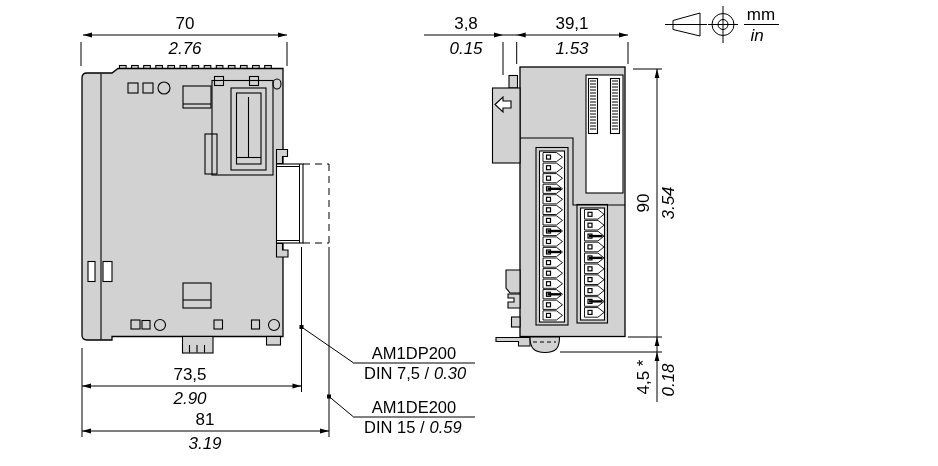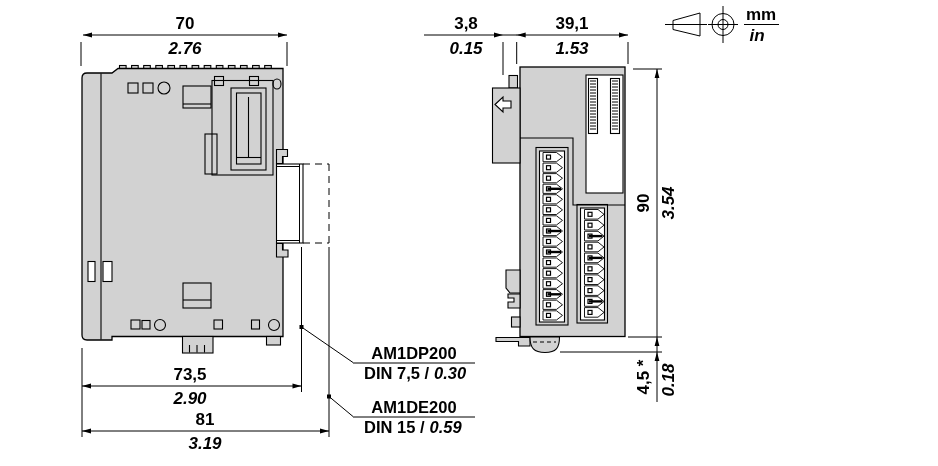--- a/index.html
+++ b/index.html
@@ -1,17 +1,17 @@
 <!DOCTYPE html>
 <html><head>
 <meta charset="utf-8">
 <style>
   html,body{margin:0;padding:0;background:#fff;}
   #stage{position:relative;width:938px;height:466px;background:#fff;overflow:hidden;
-         font-family:"Liberation Sans",sans-serif;font-weight:bold;}
+         font-family:"Liberation Sans",sans-serif;}
   svg{position:absolute;left:0;top:0;}
   .gray{fill:#d2d2d2;stroke:#000;stroke-width:1.1;}
   .gray2{fill:#d2d2d2;stroke:#000;stroke-width:1.3;}
   .white{fill:#fff;stroke:#000;stroke-width:1.1;}
   .ln{fill:none;stroke:#000;stroke-width:1.1;}
   .dim{fill:none;stroke:#000;stroke-width:1;}
   .dash{fill:none;stroke:#000;stroke-width:1;stroke-dasharray:7 5;}
   .dash2{fill:none;stroke:#000;stroke-width:1;stroke-dasharray:4 3;}
   .ah{fill:#000;stroke:none;}
   .cellw{fill:#fff;stroke:#000;stroke-width:0.9;}

